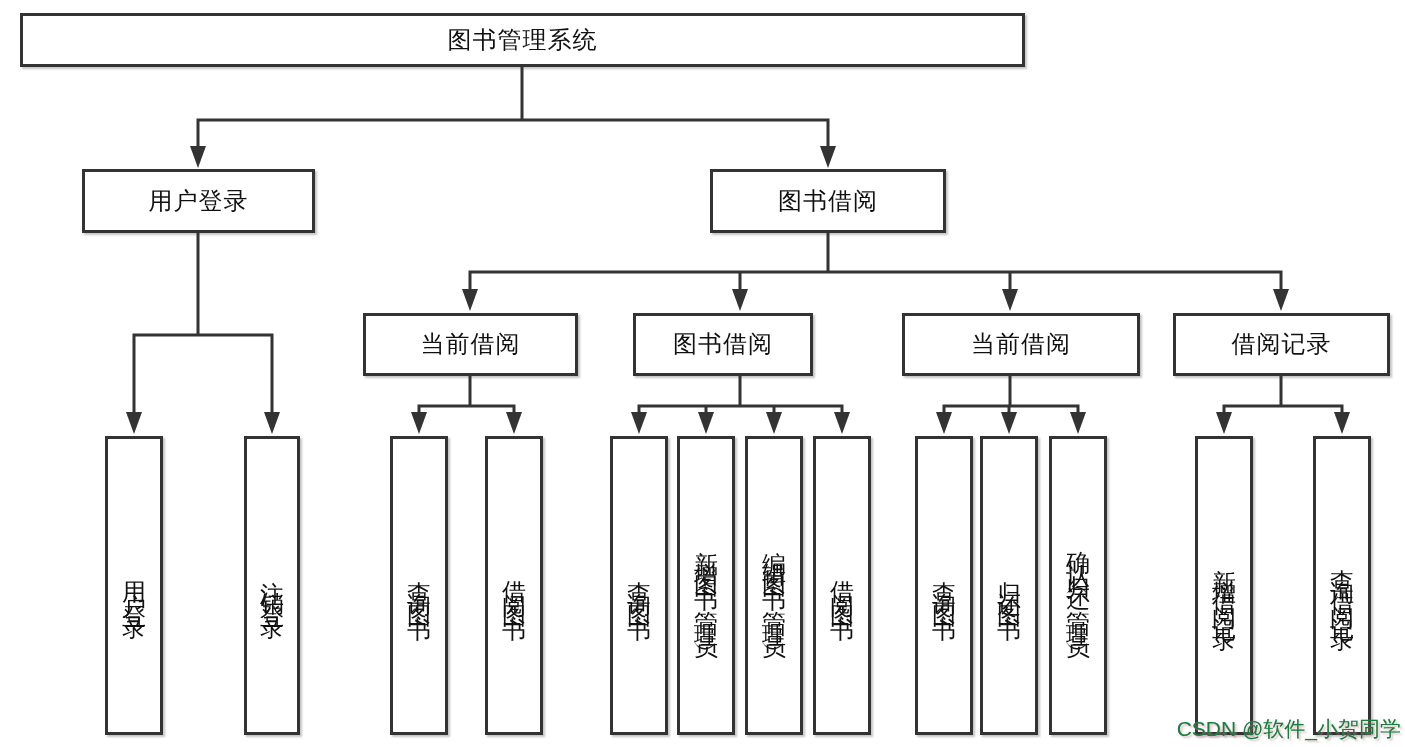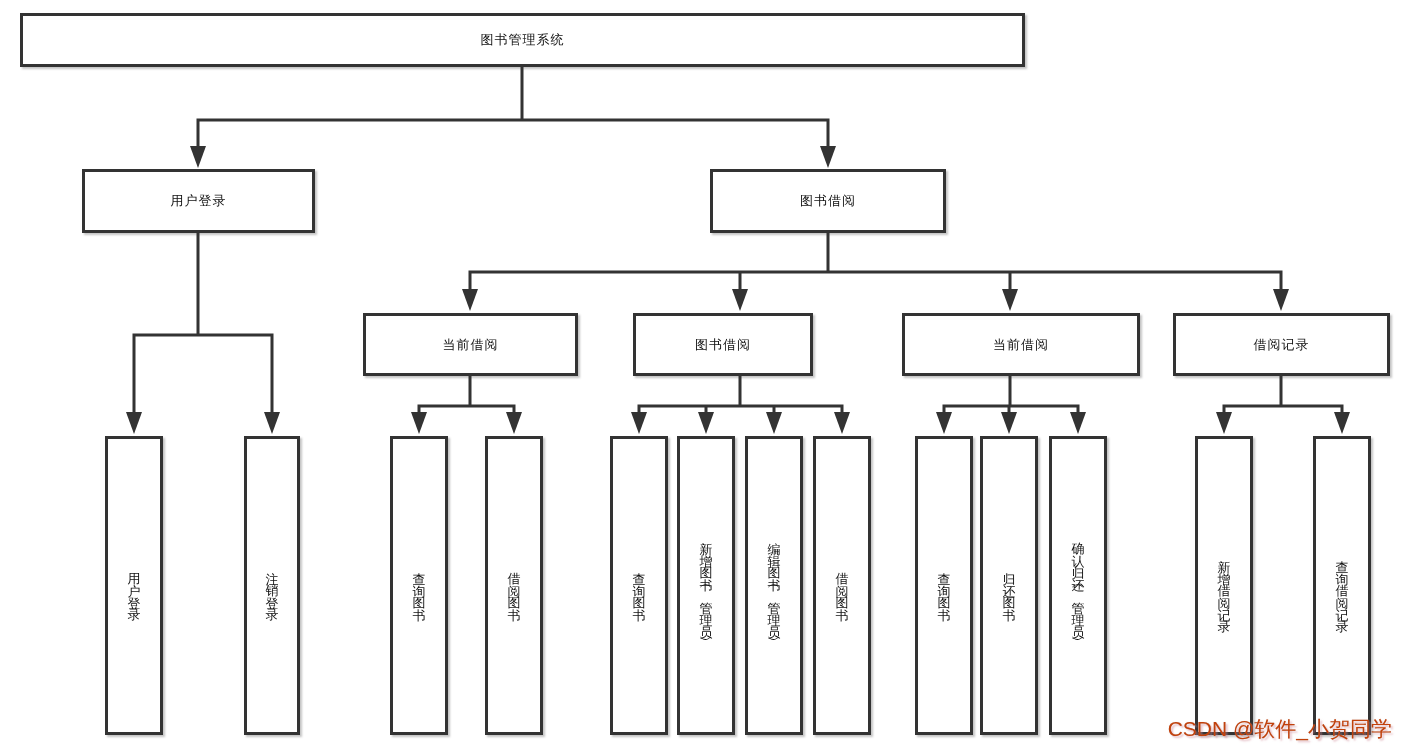--- a/index.html
+++ b/index.html
@@ -17,37 +17,37 @@
   }
   .wires{position:absolute;left:0;top:0;z-index:1;}
   .box{
     position:absolute;
     box-sizing:border-box;
     background:var(--boxfill);
     border:3px solid var(--line);
     box-shadow:2px 2px 2px rgba(60,60,60,0.30);
     color:var(--text);
     display:flex;align-items:center;justify-content:center;
-    font-size:13px;
+    font-size:24px;
     z-index:2;
     line-height:1.2;
     letter-spacing:1px;
   }
   .v{
     writing-mode:vertical-rl;
     text-orientation:mixed;
     letter-spacing:12px;
     line-height:1;
   }
   .watermark{
     position:absolute;
-    right:13px;bottom:4px;
+    right:4px;bottom:4px;
     z-index:3;
     font-size:21px;
-    color:#c2410c;
+    color:#15803d;
     text-shadow:2px 2px 2px rgba(205,135,150,0.55),0 0 1px rgba(170,170,170,0.45);
     white-space:nowrap;
   }
 </style>
 </head>
 <body>
 
 <div class="stage">
 
   <svg class="wires" width="1405" height="747" viewBox="0 0 1405 747">

